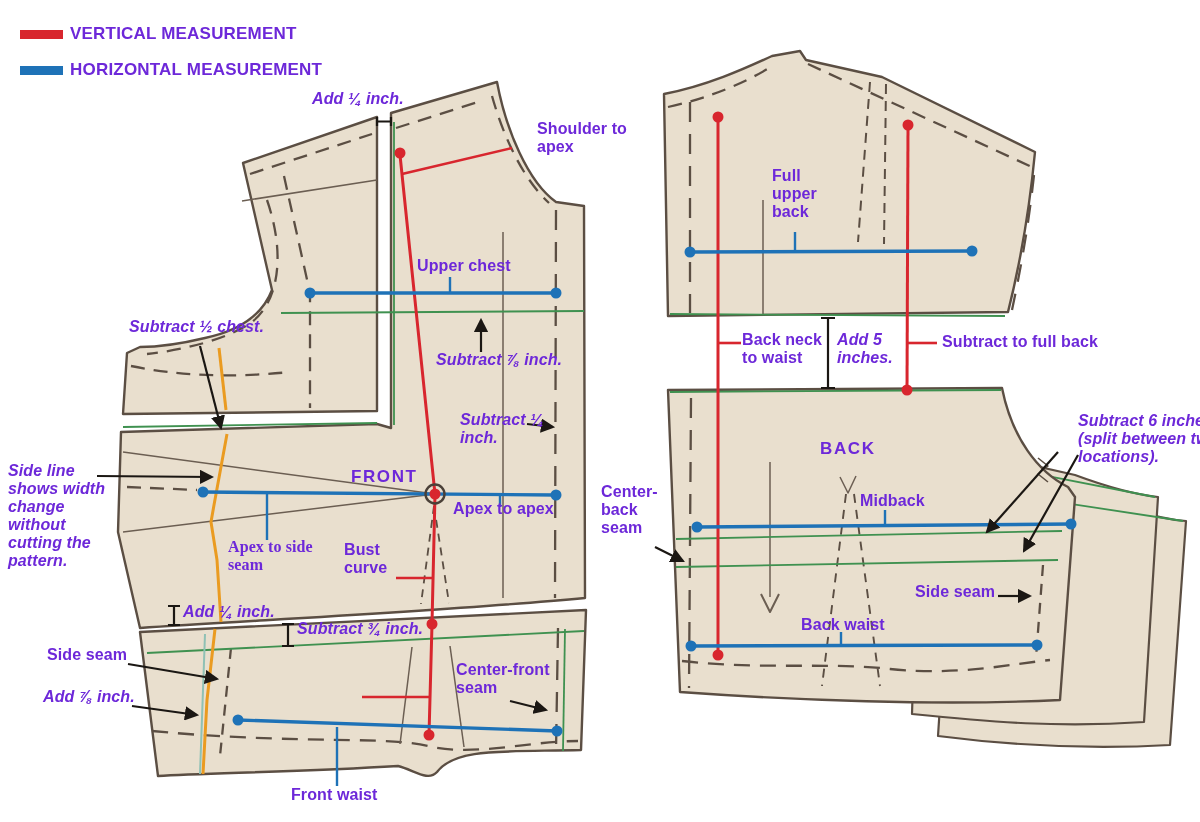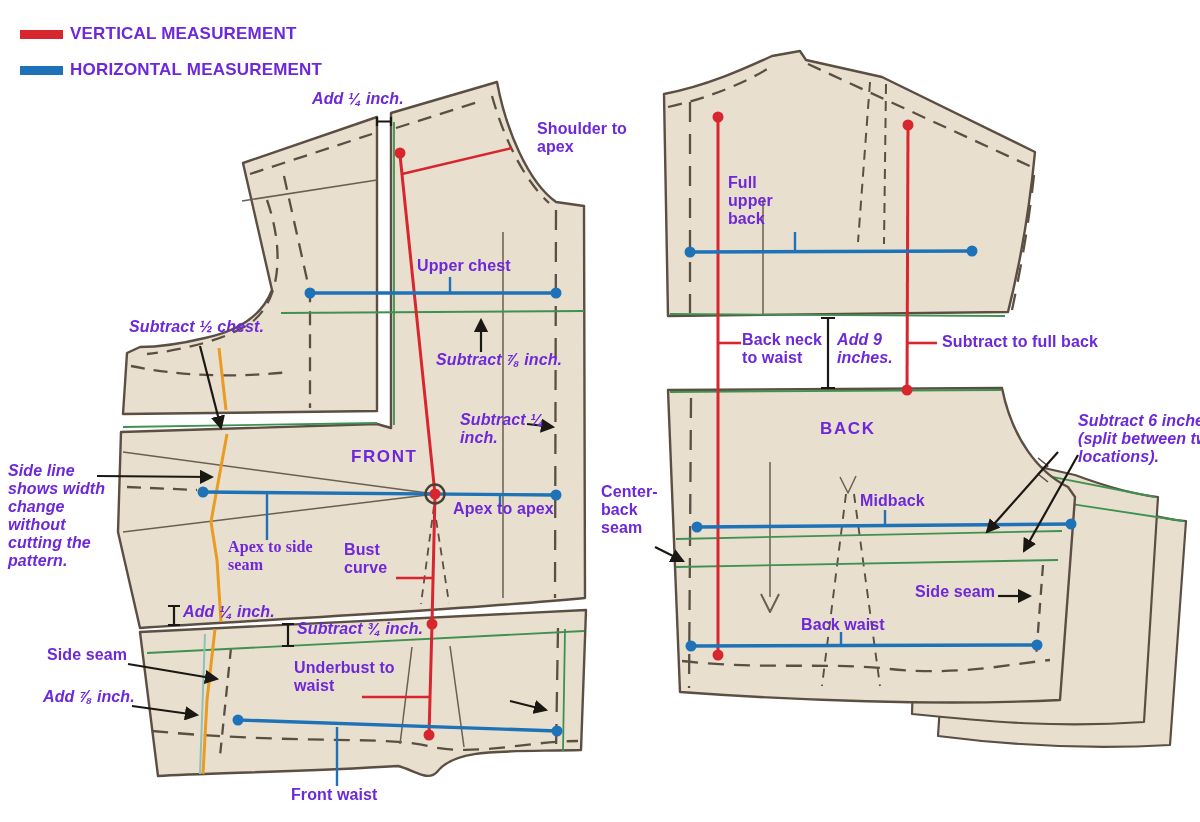--- a/index.html
+++ b/index.html
@@ -2,21 +2,21 @@
 <html><head>
 <meta charset="utf-8">
 <style>
   html,body{margin:0;padding:0;background:#ffffff;}
   .canvas{position:relative;width:1200px;height:822px;background:#fff;
           font-family:"Liberation Sans", sans-serif;color:#6d28d9;overflow:hidden;}
   .canvas svg{position:absolute;left:0;top:0;}
   .lbl{position:absolute;font-size:16px;font-weight:600;line-height:1.13;letter-spacing:.1px;}
   .nw{white-space:nowrap;}
   .note{font-style:italic;}
-  .piece-title{letter-spacing:1.6px;font-size:17px;}
+  .piece-title{letter-spacing:1.6px;font-size:17px;margin-top:20px;}
   .legend-row{position:absolute;display:flex;align-items:center;gap:7px;}
   .legend-bar{width:43px;height:9px;}
   .legend-txt{font-size:17px;font-weight:700;letter-spacing:.2px;white-space:nowrap;}
 </style>
 </head>
 <body>
 
 <div class="canvas">
 
 <svg width="1200" height="822" viewBox="0 0 1200 822">
@@ -208,26 +208,26 @@
 <div class="lbl note" style="left:460px;top:411px;width:85px;">Subtract ¼ inch.</div>
 <div class="lbl note" style="left:8px;top:462px;width:98px;">Side line shows width change without cutting the pattern.</div>
 <div class="lbl piece-title nw" style="left:351px;top:447px;">FRONT</div>
 <div class="lbl" style="left:228px;top:538px;width:88px;font-family:Liberation Serif, serif;">Apex to side seam</div>
 <div class="lbl nw" style="left:453px;top:500px;">Apex to apex</div>
 <div class="lbl" style="left:344px;top:541px;width:62px;">Bust curve</div>
 <div class="lbl note nw" style="left:183px;top:603px;">Add ¼ inch.</div>
 <div class="lbl note nw" style="left:297px;top:620px;">Subtract ¾ inch.</div>
 <div class="lbl nw" style="left:47px;top:646px;">Side seam</div>
 <div class="lbl note nw" style="left:43px;top:688px;">Add ⅞ inch.</div>
-<div class="lbl" style="left:294px;top:659px;width:115px;">Underbust to waist</div>
+<div class="lbl" style="left:456px;top:661px;width:115px;">Center-front seam</div>
 <div class="lbl nw" style="left:291px;top:786px;">Front waist</div>
 
-<div class="lbl" style="left:728px;top:167px;width:58px;margin-top:7px;">Full upper back</div>
+<div class="lbl" style="left:772px;top:167px;width:58px;">Full upper back</div>
 <div class="lbl" style="left:742px;top:331px;width:98px;">Back neck to waist</div>
-<div class="lbl note" style="left:837px;top:331px;width:66px;">Add 9 inches.</div>
+<div class="lbl note" style="left:837px;top:331px;width:66px;">Add 5 inches.</div>
 <div class="lbl nw" style="left:942px;top:333px;">Subtract to full back</div>
 <div class="lbl piece-title nw" style="left:820px;top:419px;">BACK</div>
 <div class="lbl note" style="left:1042px;top:412px;width:152px;margin-left:36px;">Subtract 6 inches (split between two locations).</div>
 <div class="lbl" style="left:601px;top:483px;width:72px;">Center-back seam</div>
 <div class="lbl nw" style="left:860px;top:492px;">Midback</div>
 <div class="lbl nw" style="left:915px;top:583px;">Side seam</div>
 <div class="lbl nw" style="left:801px;top:616px;text-align:center;">Back waist</div>
 
 </div>
 

